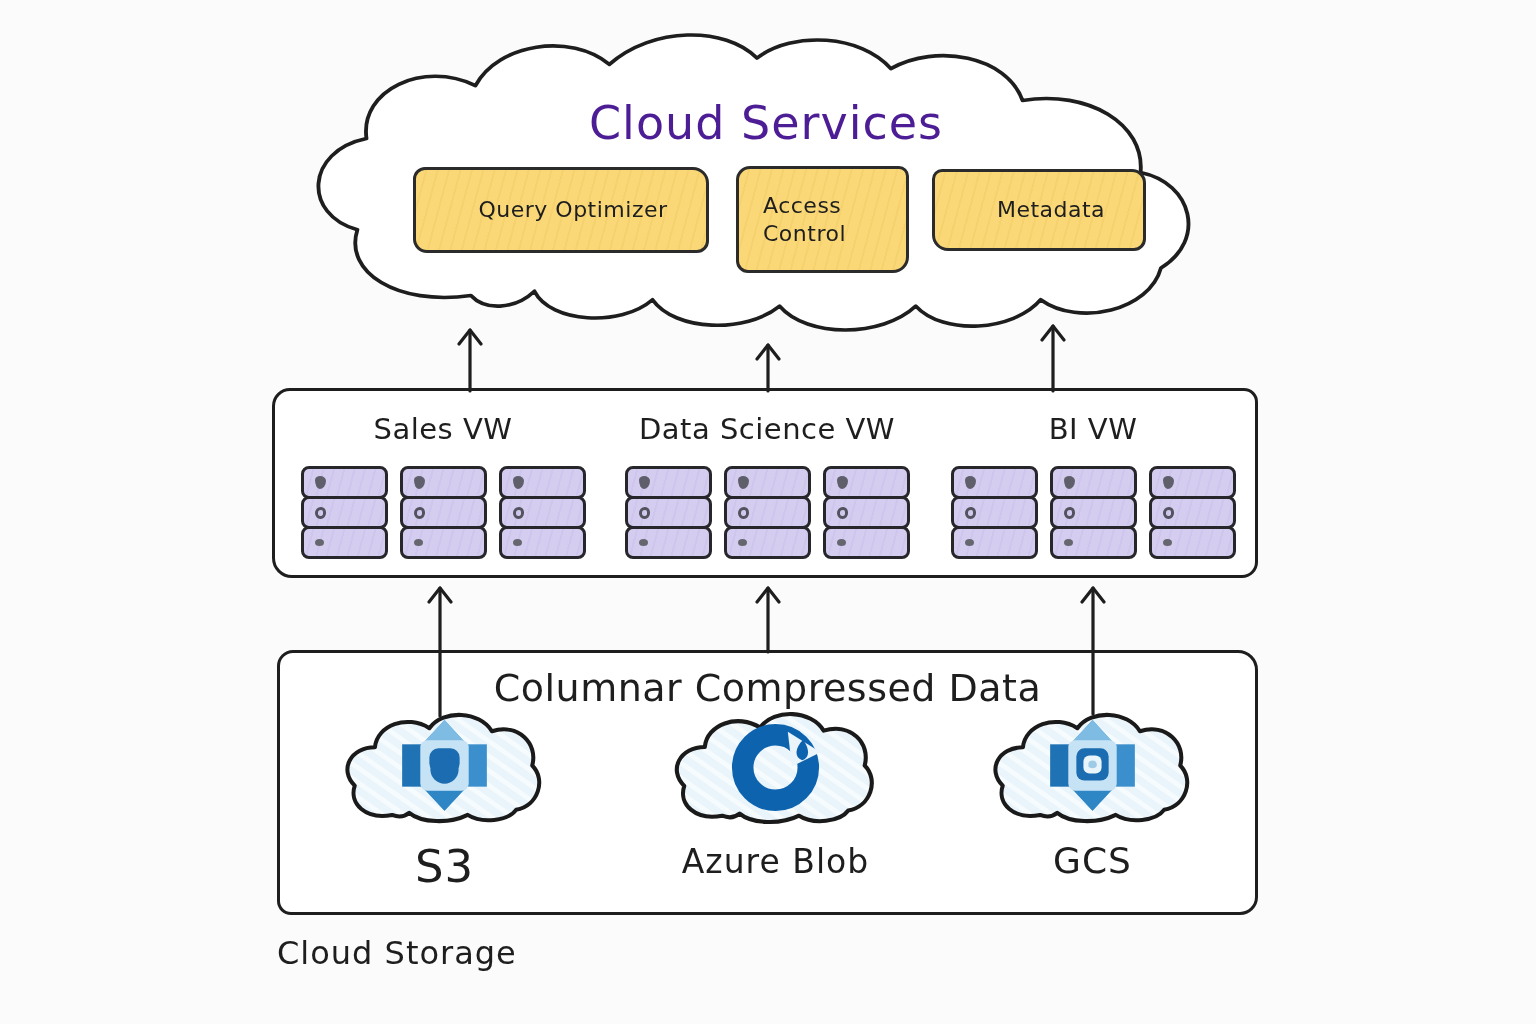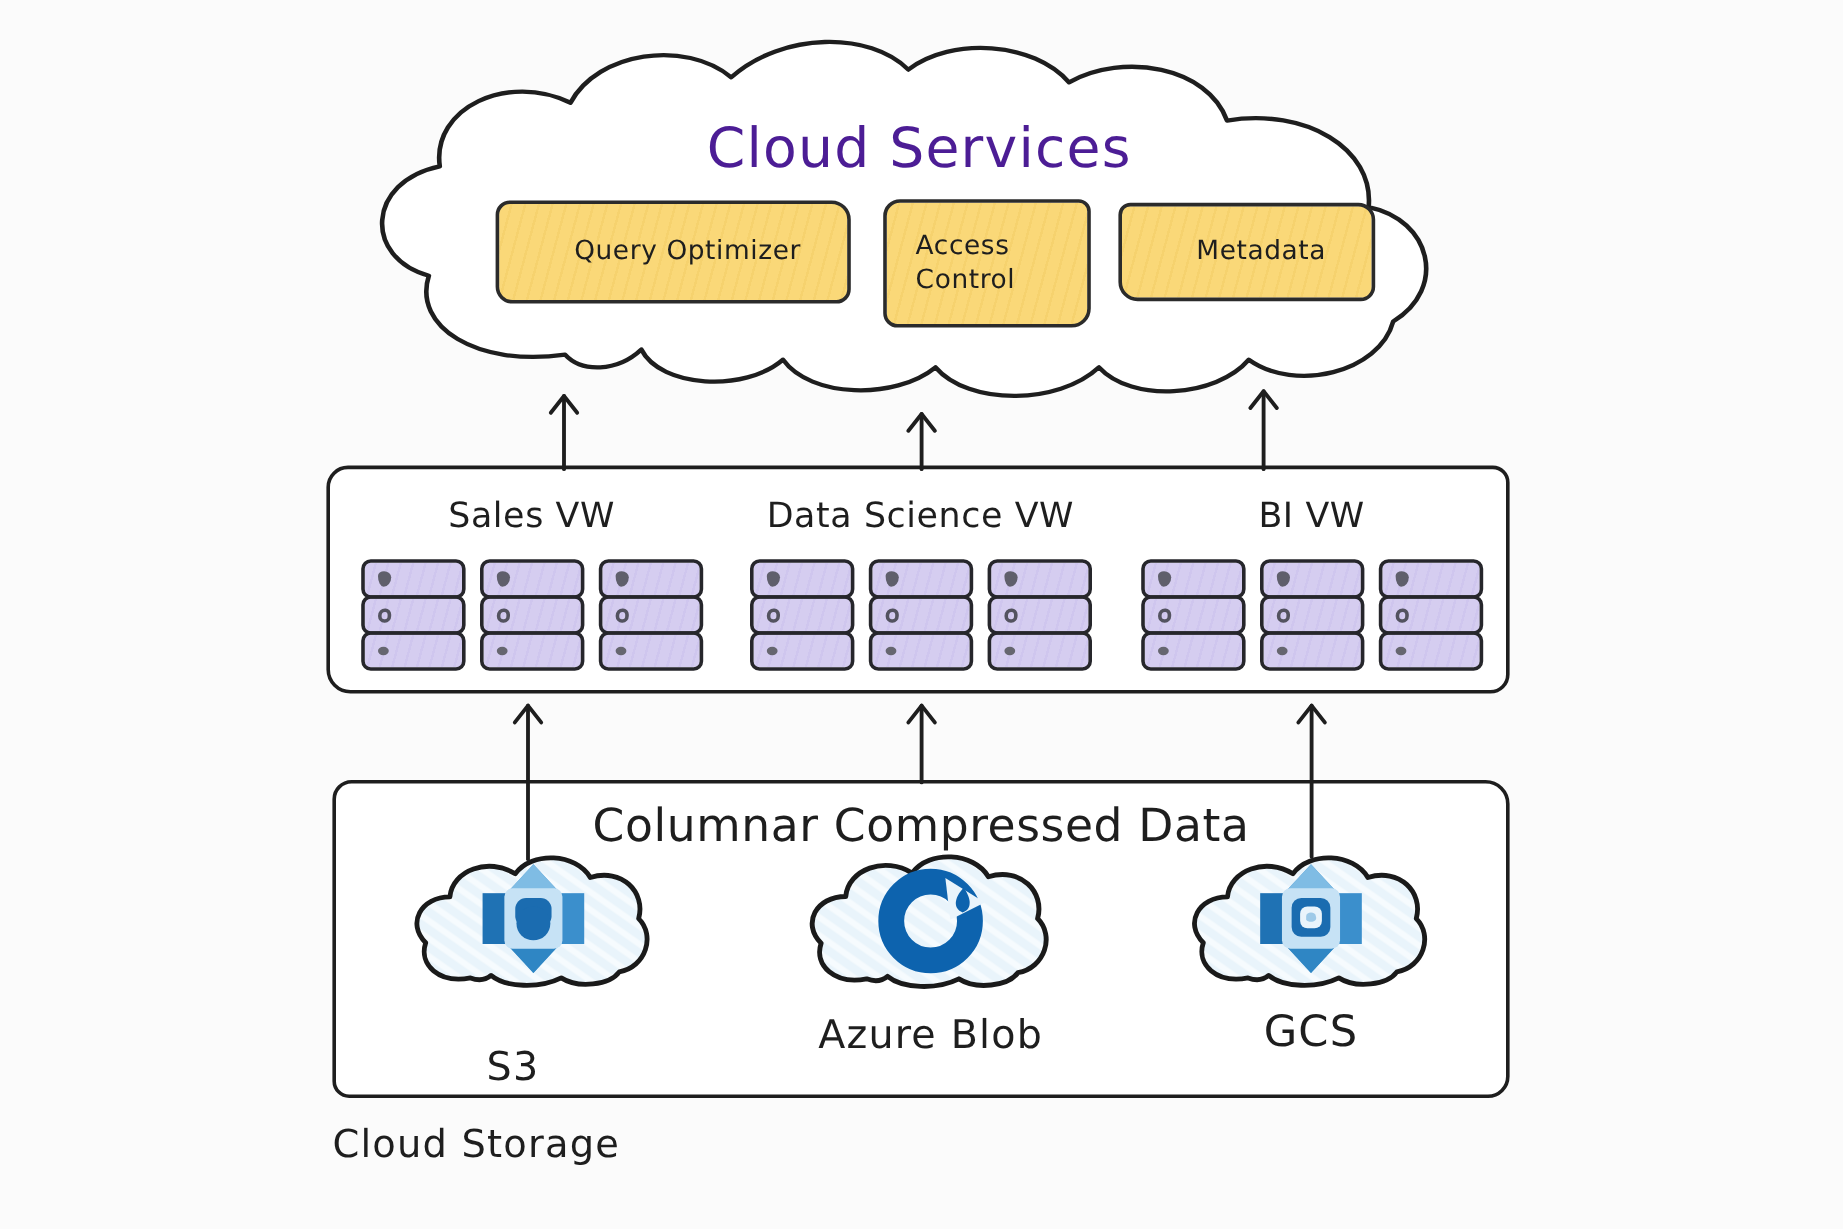--- a/index.html
+++ b/index.html
@@ -53,21 +53,21 @@
     display:flex;align-items:center;padding-left:11px;
   }
   .tier:first-child{margin-top:0;}
   .led1{width:11px;height:13px;background:#5f5f6b;border-radius:46% 54% 58% 42% / 30% 38% 62% 70%;}
   .led2{width:11px;height:12px;box-sizing:border-box;border:3px solid #53535f;border-radius:55% 45% 50% 50%;}
   .led3{width:9px;height:7px;background:#66666f;border-radius:50%;}
 
   
   .columnar-label{left:277px;top:666px;width:981px;text-align:center;font-size:38px;letter-spacing:.5px;}
   .provider-label{text-align:center;letter-spacing:1px;}
-  .lbl-s3{left:326px;top:840px;width:203px;font-size:33px;margin-top:29px;}
+  .lbl-s3{left:343px;top:840px;width:203px;font-size:45px;}
   .lbl-azure{left:671px;top:842px;width:209px;font-size:33px;}
   .lbl-gcs{left:991px;top:840px;width:203px;font-size:36px;}
   .storage-title{left:277px;top:934px;width:981px;text-align:left;font-size:32px;letter-spacing:1px;font-weight:500;}
 
   .cloud-s3{left:343px;top:706px;}
   .cloud-azure{left:671px;top:705px;}
   .cloud-gcs{left:991px;top:706px;}
 
   .arrows{left:0;top:0;pointer-events:none;}
 </style>

